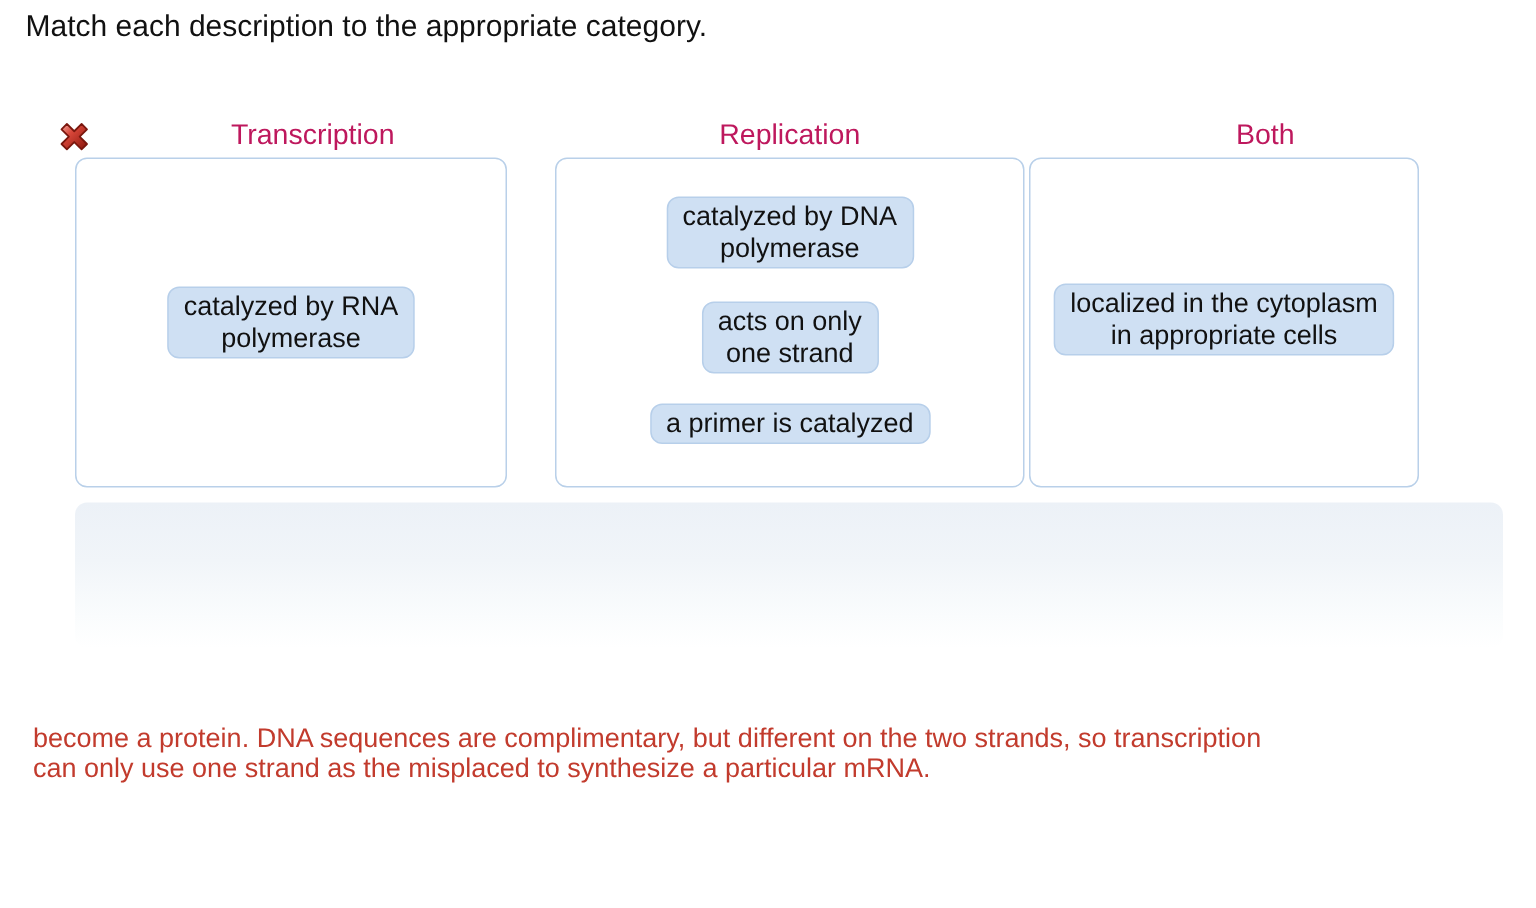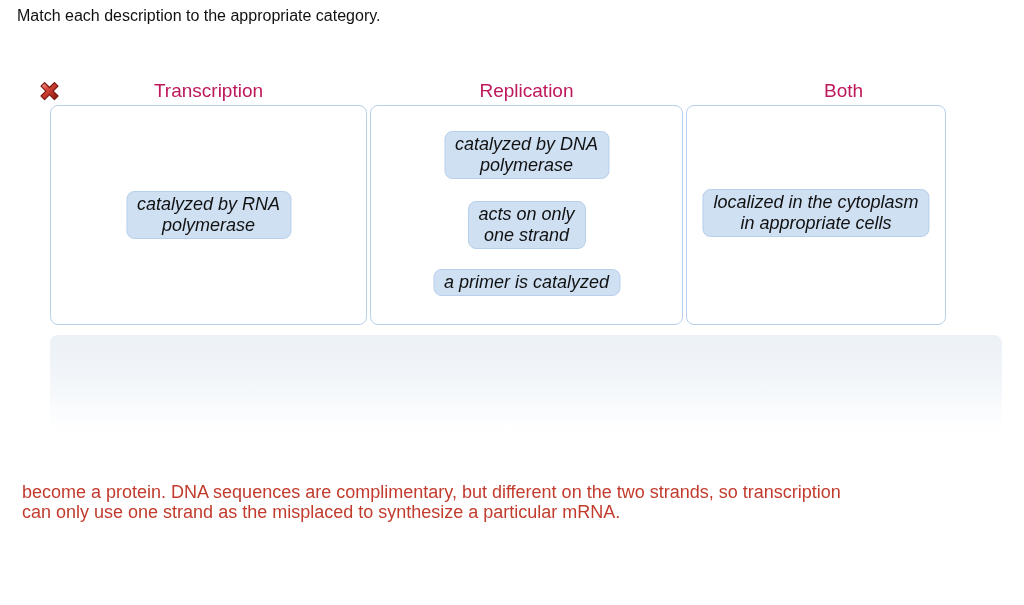--- a/index.html
+++ b/index.html
@@ -6,53 +6,52 @@
   body {
     width: 1024px; height: 605px;
     background: #ffffff;
     font-family: "Liberation Sans", sans-serif;
     position: relative;
     overflow: hidden;
     color: #111;
   }
   .instruction {
     position: absolute; left: 17px; top: 7px;
-    font-size: 16px; color: #111;
+    font-size: 20px; color: #111;
   }
   .x-icon {
     position: absolute; left: 36px; top: 78px;
     width: 27px; height: 25px;
   }
   .col-header {
     position: absolute; top: 80px;
     font-size: 19px; text-align: center; color: #be185d;
   }
   .h0 { left: 50px;  width: 317px; }
   .h1 { left: 370px; width: 313px; }
   .h2 { left: 686px; width: 315px; }
   .dropzone {
     position: absolute; top: 105px; height: 220px;
     box-sizing: border-box;
     background: #ffffff;
     border: 1px solid #b9d0e9;
     border-radius: 8px;
   }
-  .z0 { left: 50px;  width: 317px; }
+  .z0 { left: 50px;  width: 288px; }
   .z1 { left: 370px; width: 313px; }
   .z2 { left: 686px; width: 260px; }
   .chip {
     position: absolute; left: 50%; transform: translateX(-50%);
     background: #cfe0f3;
     border: 1px solid #b7cfea;
     border-radius: 8px;
     padding: 2px 10px;
     font-size: 18px; line-height: 21px;
     text-align: center; white-space: nowrap;
     color: #111;
-    font-style: italic;
   }
   .chip-line { display: block; }
   .z0 .pos-a { top: 85px; }
   .z1 .pos-a { top: 25px; }
   .z1 .pos-b { top: 95px; }
   .z1 .pos-c { top: 163px; }
   .z2 .pos-a { top: 83px; }
   .drop-band {
     position: absolute; left: 50px; top: 335px;
     width: 952px; height: 97px;

